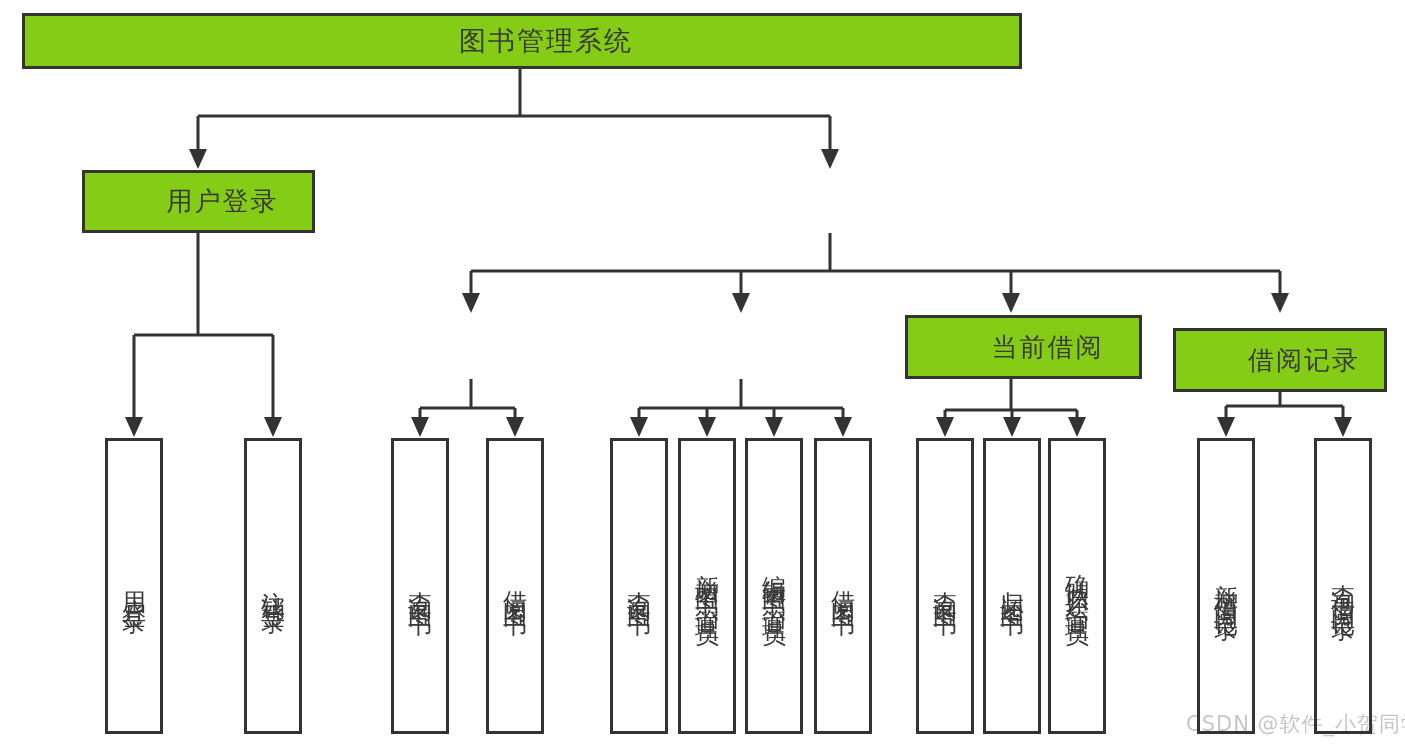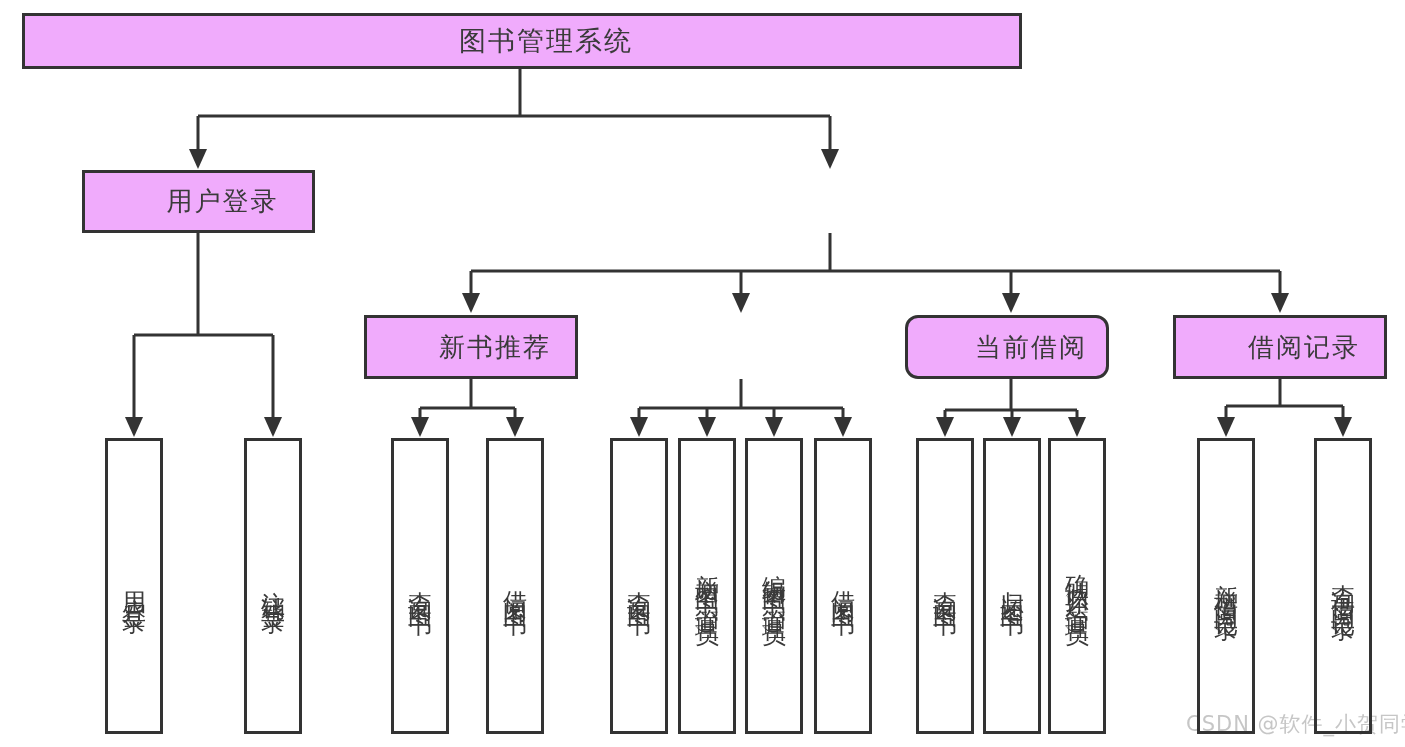--- a/index.html
+++ b/index.html
@@ -13,21 +13,21 @@
   }
   svg.connectors {
     position: absolute;
     left: 0; top: 0;
     width: 1405px; height: 747px;
   }
   .node {
     position: absolute;
     box-sizing: border-box;
     border: 3px solid #333333;
-    background: #f0abfc;
+    background: #84cc16;
     display: flex;
     align-items: center;
     justify-content: center;
     color: #3a3a3a;
     letter-spacing: 2px;
     padding-left: 48px;
   }
   .node.root  { font-size: 27px; }
   .node.lvl   { font-size: 26px; }
   .leaf {
@@ -107,27 +107,24 @@
   <div class="watermark">CSDN @软件_小贺同学</div>
 
   <div class="node root" style="left:22px; top:13px; width:1000px; height:56px;">
     <span>图书管理系统</span>
   </div>
 
   <div class="node lvl" style="left:82px; top:170px; width:233px; height:63px;">
     <span>用户登录</span>
   </div>
 
-  <div class="node lvl" style="left:364px; top:315px; width:214px; height:64px;">
-    <span>新书推荐</span>
-  </div>
-  <div class="node lvl" style="left:905px; top:315px; width:204px; height:64px;border-radius:13px;">
+  <div class="node lvl" style="left:905px; top:315px; width:237px; height:64px;">
     <span>当前借阅</span>
   </div>
-  <div class="node lvl" style="left:1173px; top:315px; width:214px; height:64px;">
+  <div class="node lvl" style="left:1173px; top:328px; width:214px; height:64px;">
     <span>借阅记录</span>
   </div>
 
   <div class="leaf" style="left:105px;">
     <span>用户登录</span>
   </div>
   <div class="leaf" style="left:244px;">
     <span>注销登录</span>
   </div>
 

